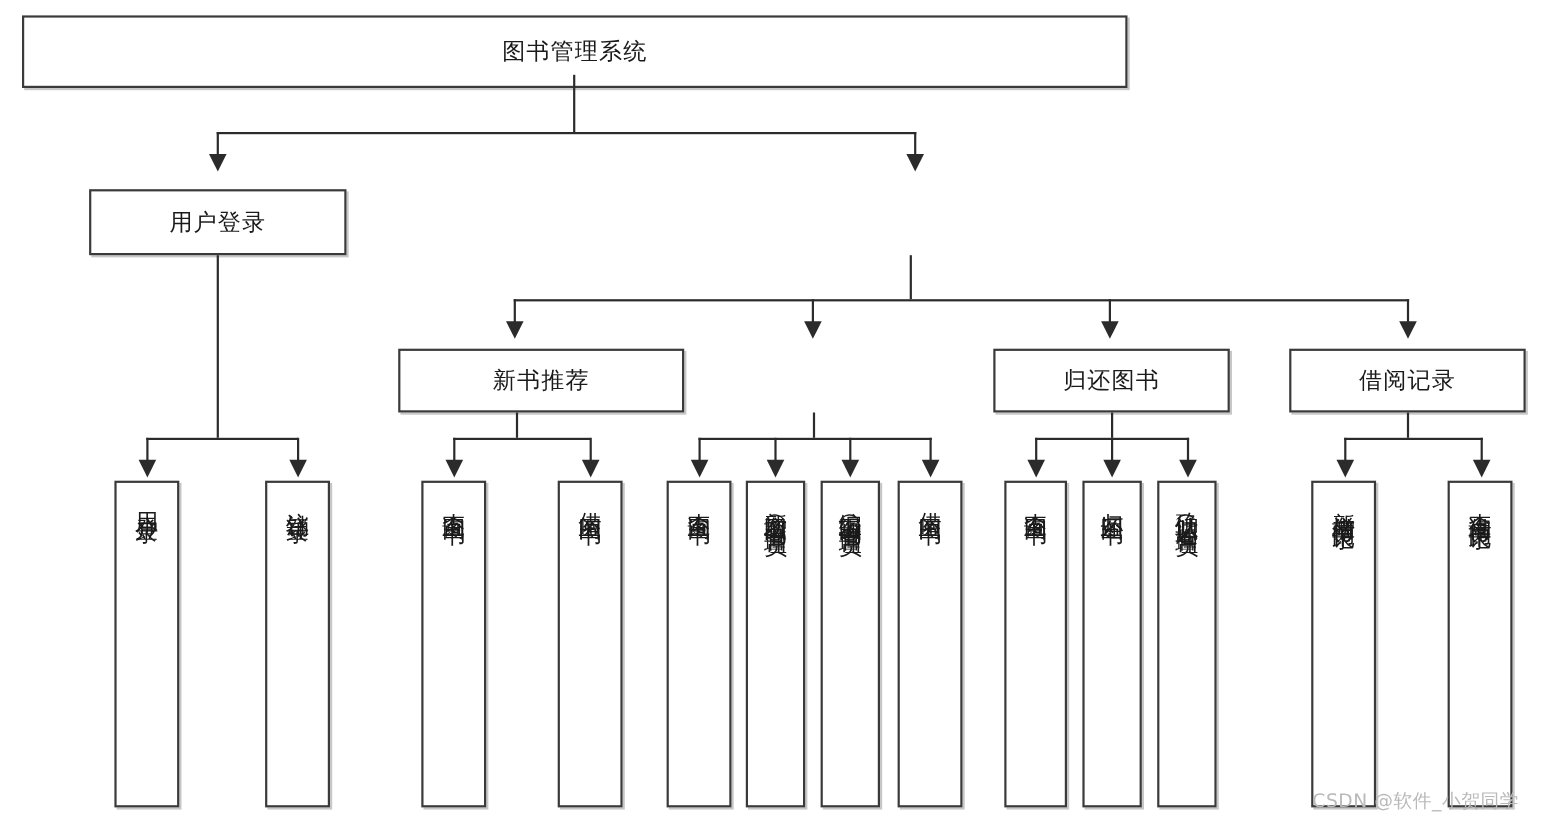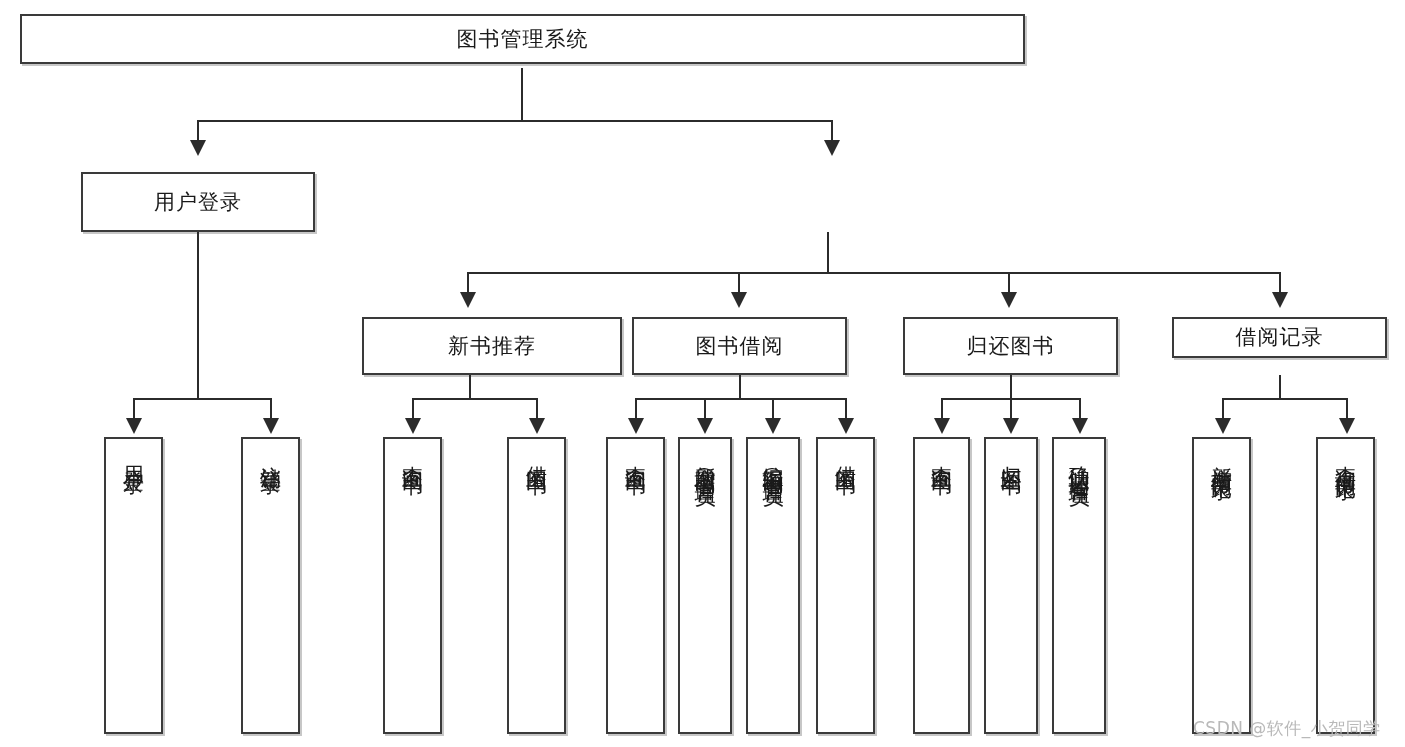--- a/index.html
+++ b/index.html
@@ -70,21 +70,21 @@
     white-space:nowrap;
     letter-spacing:0.5px;
     user-select:none;
   }
 </style>
 </head>
 <body>
 
 <div id="canvas">
 
-  <div class="node" style="left:20px; top:14px; width:1005px; height:50px;">
+  <div class="node" style="left:20px; top:14px; width:1005px; height:66px;">
     <span class="label">图书管理系统</span>
   </div>
 
   <div class="seg v" style="left:521px; top:68px; height:52px;"></div>
   <div class="seg h" style="left:197px; top:120px; width:636px;"></div>
   <div class="seg v" style="left:197px; top:120px; height:22px;"></div>
   <div class="seg v" style="left:831px; top:120px; height:22px;"></div>
   <div class="arrow" style="left:190px; top:140px;"></div>
   <div class="arrow" style="left:824px; top:140px;"></div>
 
@@ -107,27 +107,24 @@
   <div class="seg v" style="left:1008px; top:272px; height:22px;"></div>
   <div class="seg v" style="left:1279px; top:272px; height:22px;"></div>
   <div class="arrow" style="left:460px; top:292px;"></div>
   <div class="arrow" style="left:731px; top:292px;"></div>
   <div class="arrow" style="left:1001px; top:292px;"></div>
   <div class="arrow" style="left:1272px; top:292px;"></div>
 
   <div class="node" style="left:362px; top:317px; width:260px; height:58px;">
     <span class="label">新书推荐</span>
   </div>
-  <div class="node" style="left:632px; top:317px; width:215px; height:58px;">
-    <span class="label">图书借阅</span>
-  </div>
   <div class="node" style="left:903px; top:317px; width:215px; height:58px;">
     <span class="label">归还图书</span>
   </div>
-  <div class="node" style="left:1172px; top:317px; width:215px; height:41px;">
+  <div class="node" style="left:1172px; top:317px; width:215px; height:58px;">
     <span class="label">借阅记录</span>
   </div>
 
   <div class="seg v" style="left:469px; top:375px; height:23px;"></div>
   <div class="seg h" style="left:412px; top:398px; width:125px;"></div>
   <div class="seg v" style="left:412px; top:398px; height:22px;"></div>
   <div class="seg v" style="left:536px; top:398px; height:22px;"></div>
   <div class="arrow" style="left:405px; top:418px;"></div>
   <div class="arrow" style="left:529px; top:418px;"></div>
 

